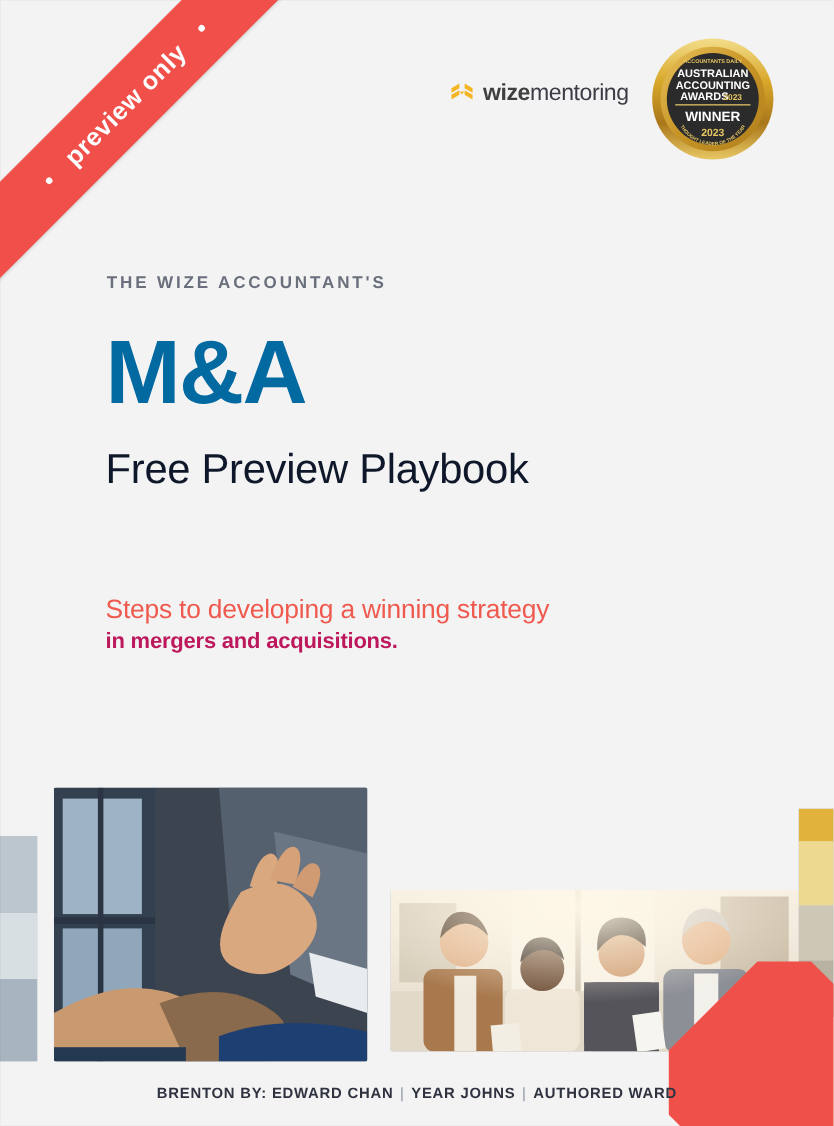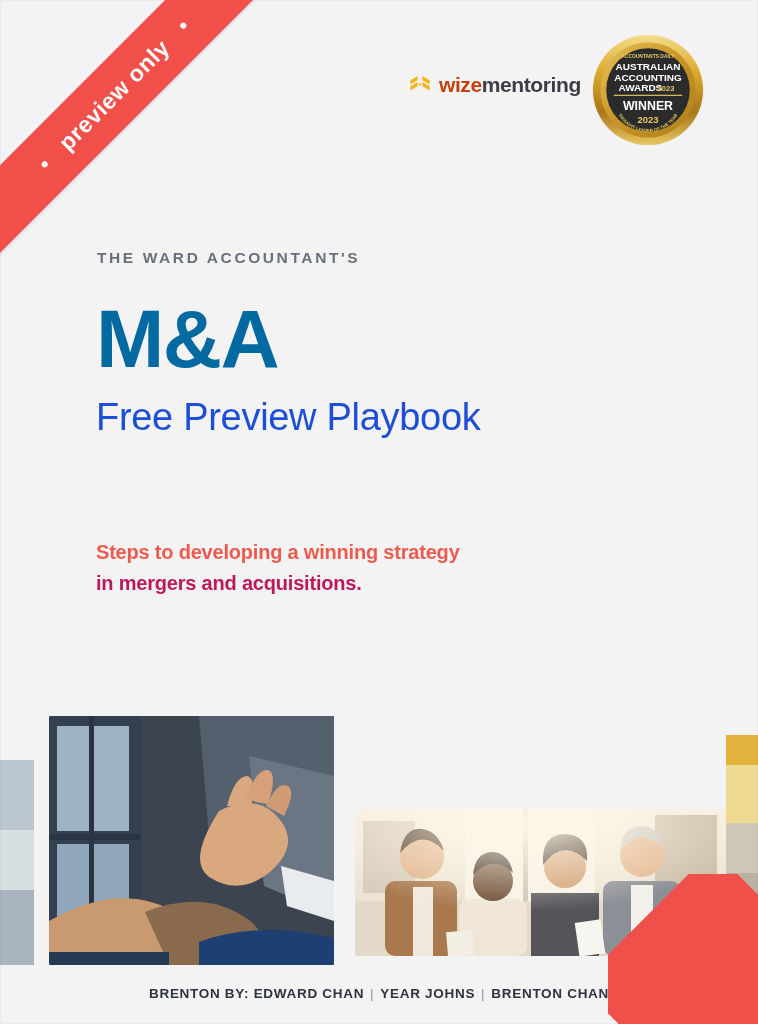--- a/index.html
+++ b/index.html
@@ -73,22 +73,22 @@
     width: 24px;
     height: 24px;
     margin-right: 7px;
     flex: none;
   }
   .brand-text {
     font-size: 21px;
     letter-spacing: -0.4px;
     color: #2b2b33;
   }
-  .brand-text .b1 { font-weight: bold; color: #c2410c; }
-  .brand-text .b2 { font-weight: bold; color: #3c3c46; }
+  .brand-text .b1 { font-weight: bold; color: #404040; }
+  .brand-text .b2 { font-weight: normal; color: #3c3c46; }
 
   
   .badge {
     position: absolute;
     top: 33px;
     left: 591px;
     width: 114px;
     height: 114px;
     z-index: 20;
   }
@@ -108,33 +108,33 @@
     top: 296px;
     left: 96px;
     font-size: 82px;
     line-height: 86px;
     font-weight: bold;
     letter-spacing: -1.5px;
     color: #0369a1;
   }
   .subtitle {
     position: absolute;
-    top: 394px;
+    top: 404px;
     left: 96px;
     font-size: 38px;
     line-height: 46px;
-    color: #1d4ed8;
+    color: #0f172a;
     letter-spacing: -0.3px;
   }
   .tagline1 {
     position: absolute;
     top: 541px;
     left: 96px;
-    font-size: 20px;
-    font-weight: bold;
+    font-size: 24px;
+    font-weight: normal;
     color: #ef5a4f;
     letter-spacing: -0.2px;
   }
   .tagline2 {
     position: absolute;
     top: 572px;
     left: 96px;
     font-size: 20px;
     font-weight: bold;
     color: #be185d;
@@ -268,21 +268,21 @@
     <text x="52" y="61" text-anchor="middle" font-family="Liberation Sans, sans-serif" font-size="10.5" fill="#ffffff" font-weight="bold">AWARDS</text>
     <text x="79" y="61" text-anchor="middle" font-family="Liberation Sans, sans-serif" font-size="8" fill="#e8c765" font-weight="bold">2023</text>
     <rect x="24" y="65" width="72" height="1.2" fill="#e8c765"></rect>
     <text x="60" y="81" text-anchor="middle" font-family="Liberation Sans, sans-serif" font-size="13" fill="#ffffff" font-weight="bold">WINNER</text>
     <text x="60" y="95" text-anchor="middle" font-family="Liberation Sans, sans-serif" font-size="10" fill="#e8c765" font-weight="bold">2023</text>
     <text font-family="Liberation Sans, sans-serif" font-size="4.6" fill="#e8c765" font-weight="bold">
       <textPath href="#arcPath" startOffset="50%" text-anchor="middle">THOUGHT LEADER OF THE YEAR</textPath>
     </text>
   </svg>
 
-  <div class="eyebrow">THE WARD ACCOUNTANT'S</div>
+  <div class="eyebrow">THE WIZE ACCOUNTANT'S</div>
   <div class="title">M&amp;A</div>
   <div class="subtitle">Free Preview Playbook</div>
   <div class="tagline1">Steps to developing a winning strategy</div>
   <div class="tagline2">in mergers and acquisitions.</div>
 
   <div class="photo photo-left-sliver">
     <svg width="34" height="205" viewBox="0 0 34 205" preserveAspectRatio="none">
       <rect width="34" height="205" fill="#cfd6dc"></rect>
       <rect y="0" width="34" height="70" fill="#bcc6cf"></rect>
       <rect y="70" width="34" height="60" fill="#d8dfe3"></rect>
@@ -372,16 +372,16 @@
       <rect y="88" width="32" height="50" fill="#cfc7b5"></rect>
       <rect y="138" width="32" height="52" fill="#b9b2a2"></rect>
     </svg>
   </div>
 
   <div class="corner-wedge">
       <i></i>
     </div>
 
   <div class="footer">
-    <span>BRENTON BY: EDWARD CHAN</span><span class="sep">|</span><span>YEAR JOHNS</span><span class="sep">|</span><span>BRENTON CHAN</span>
+    <span>BRENTON BY: EDWARD CHAN</span><span class="sep">|</span><span>YEAR JOHNS</span><span class="sep">|</span><span>AUTHORED WARD</span>
   </div>
 
 </div>
 
 </body></html>

